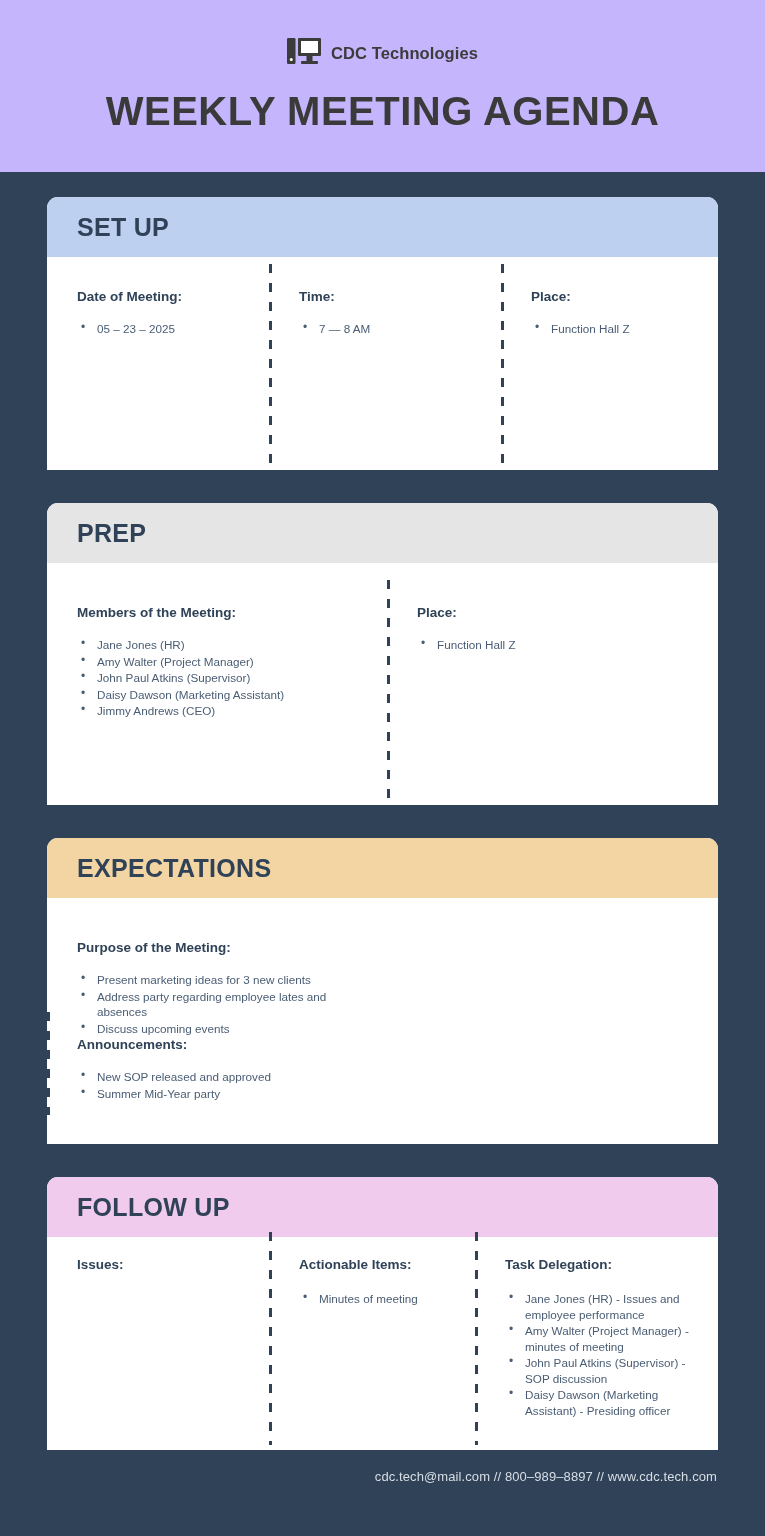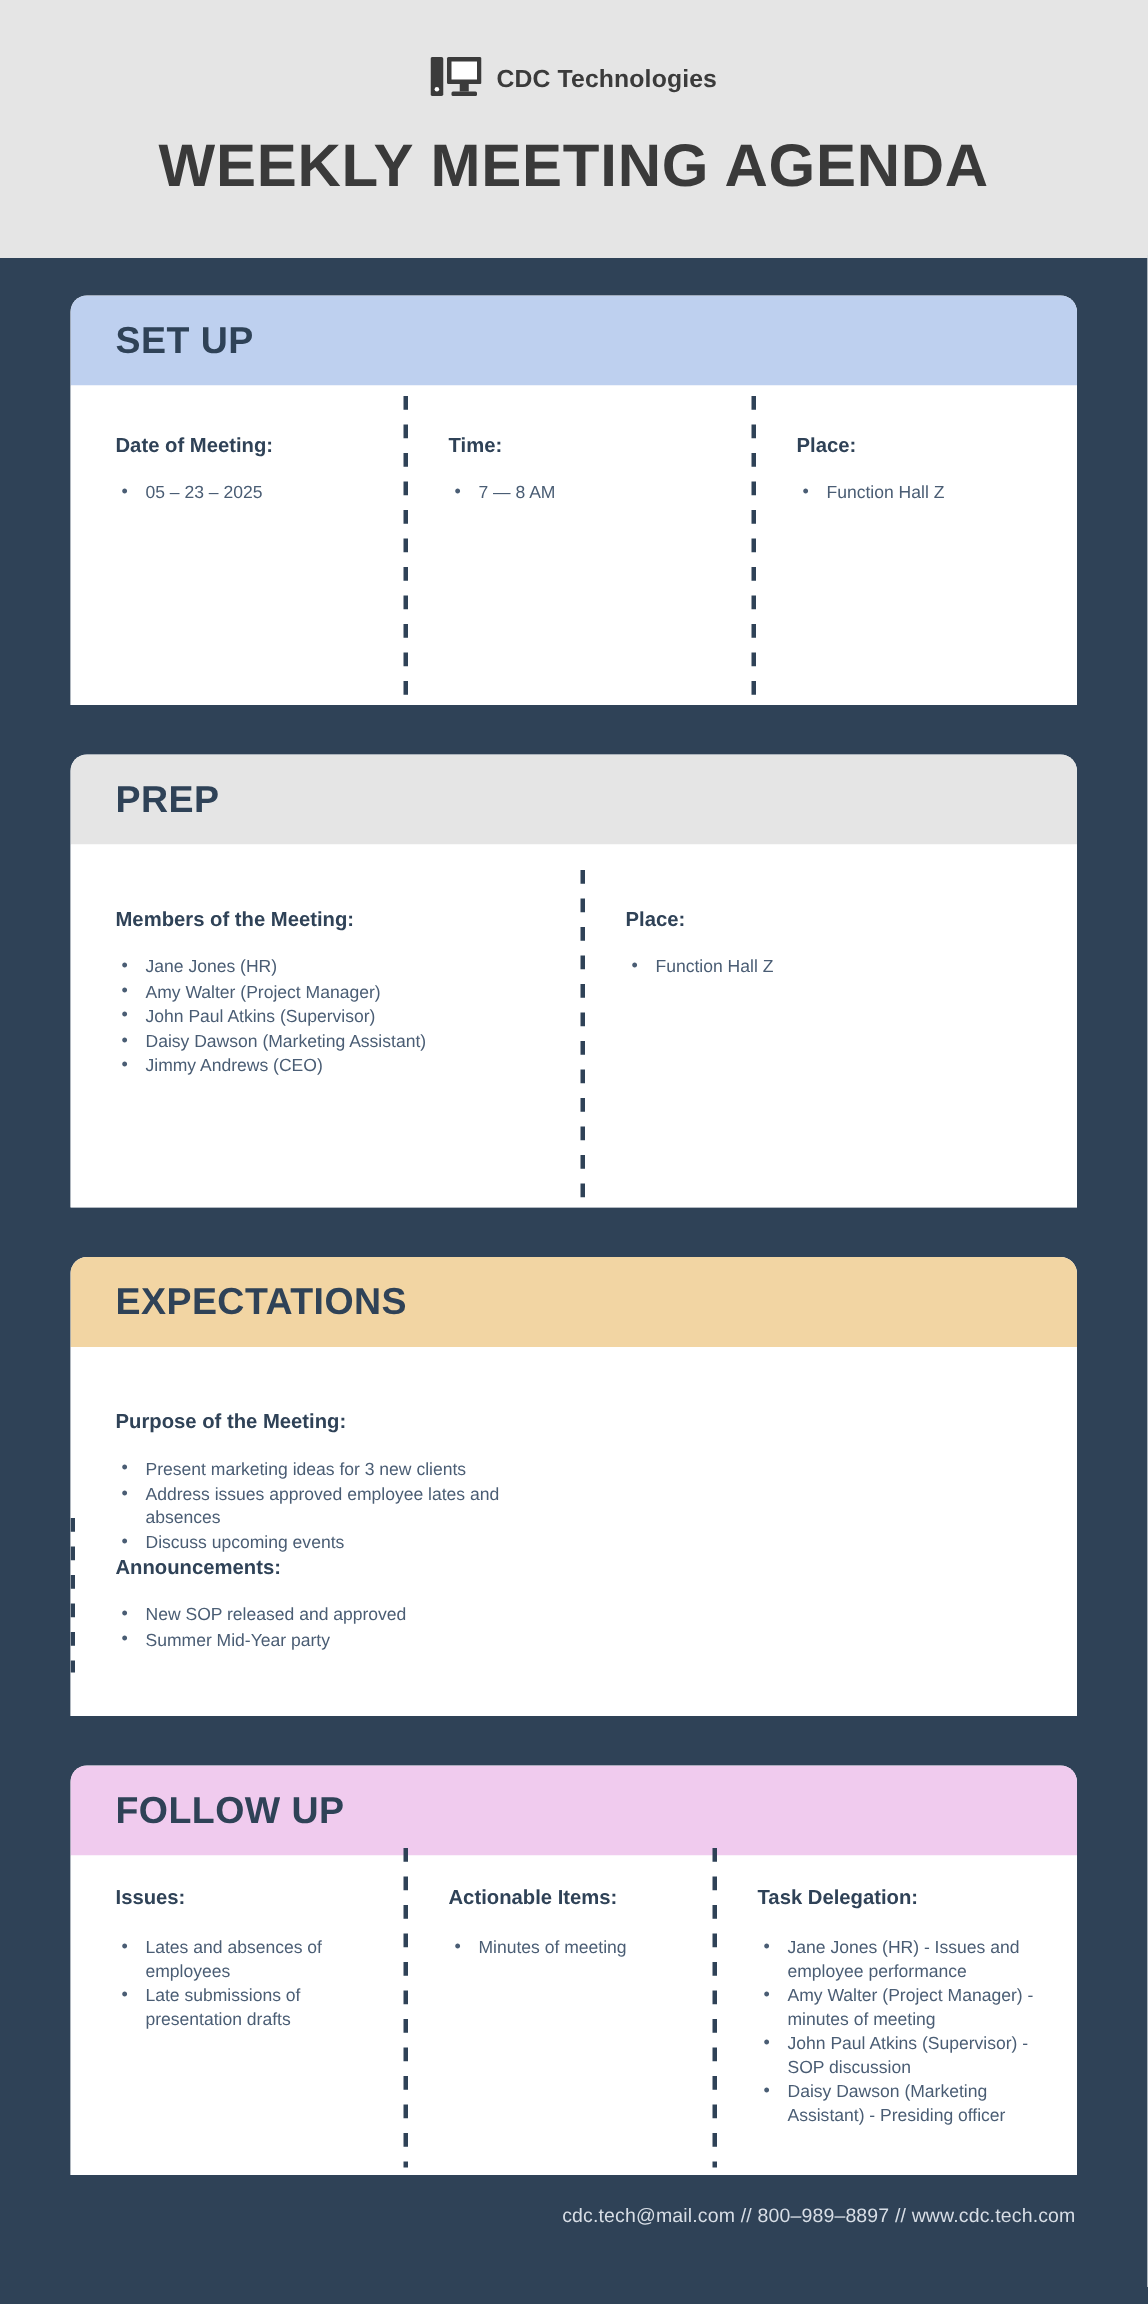--- a/index.html
+++ b/index.html
@@ -15,21 +15,21 @@
   .page {
     position: relative;
     width: 765px;
     height: 1536px;
     background: #ffffff;
   }
 
   
   .doc-header {
     height: 172px;
-    background: #e5e5e5;
+    background: #c4b5fd;
     display: flex;
     flex-direction: column;
     align-items: center;
     justify-content: flex-start;
     padding-top: 38px;
   }
 
   .brand {
     display: flex;
     align-items: center;
@@ -253,45 +253,41 @@
 
       <section class="card card-expect">
         <div class="card-header" style="background:#F2D5A3">
           <h2>EXPECTATIONS</h2>
         </div>
         <div class="card-body">
           <div class="col col-1">
             <div class="col-title">Purpose of the Meeting:</div>
             <ul>
               <li>Present marketing ideas for 3 new clients</li>
-              <li>Address issues approved employee lates and absences</li>
+              <li>Address party regarding employee lates and absences</li>
               <li>Discuss upcoming events</li>
             </ul>
           </div>
           <div class="col col-2 sep">
             <div class="col-title">Announcements:</div>
             <ul>
               <li>New SOP released and approved</li>
               <li>Summer Mid-Year party</li>
             </ul>
           </div>
         </div>
       </section>
 
       <section class="card card-follow">
         <div class="card-header" style="background:#F0CBEE">
           <h2>FOLLOW UP</h2>
         </div>
         <div class="card-body">
           <div class="col col-1">
             <div class="col-title">Issues:</div>
-            <ul>
-              <li>Lates and absences of employees</li>
-              <li>Late submissions of presentation drafts</li>
-            </ul>
           </div>
           <div class="col col-2 sep">
             <div class="col-title">Actionable Items:</div>
             <ul>
               <li>Minutes of meeting</li>
             </ul>
           </div>
           <div class="col col-3 sep">
             <div class="col-title">Task Delegation:</div>
             <ul>

